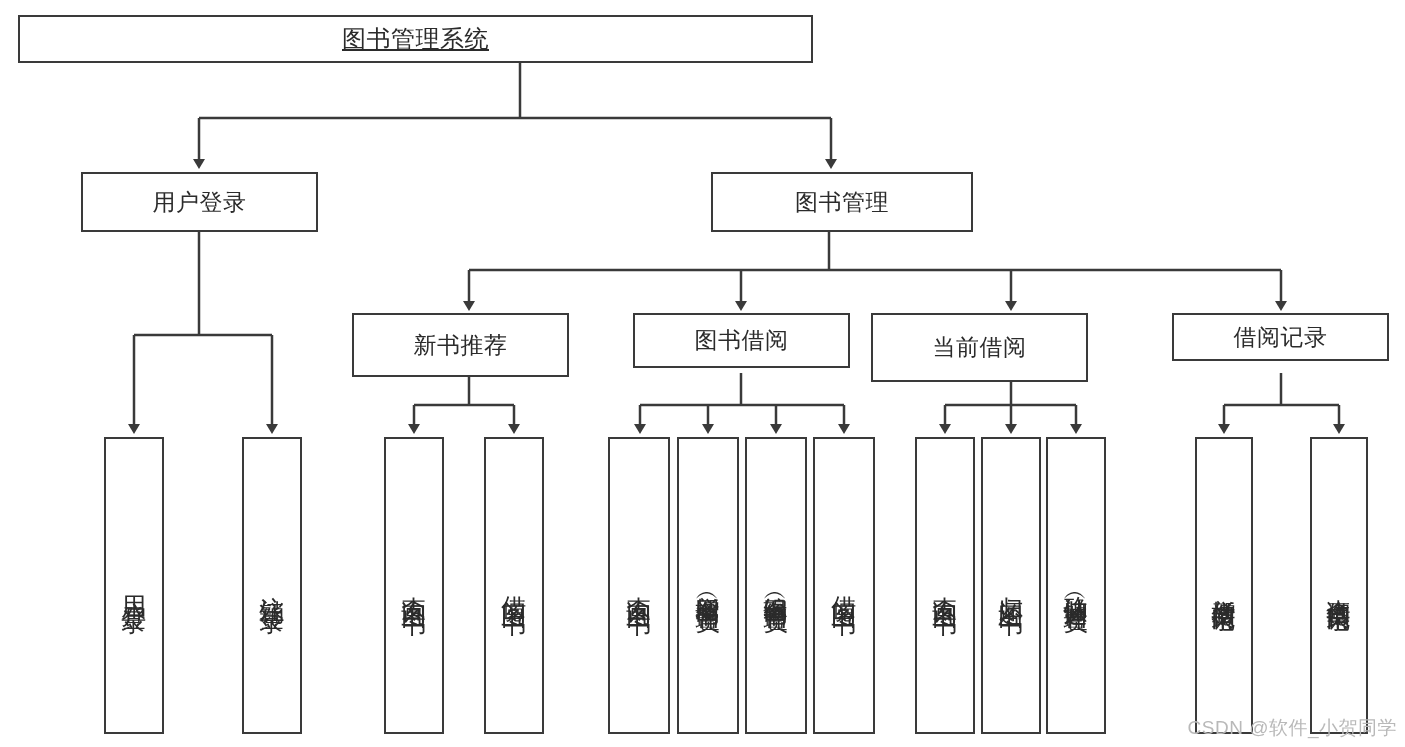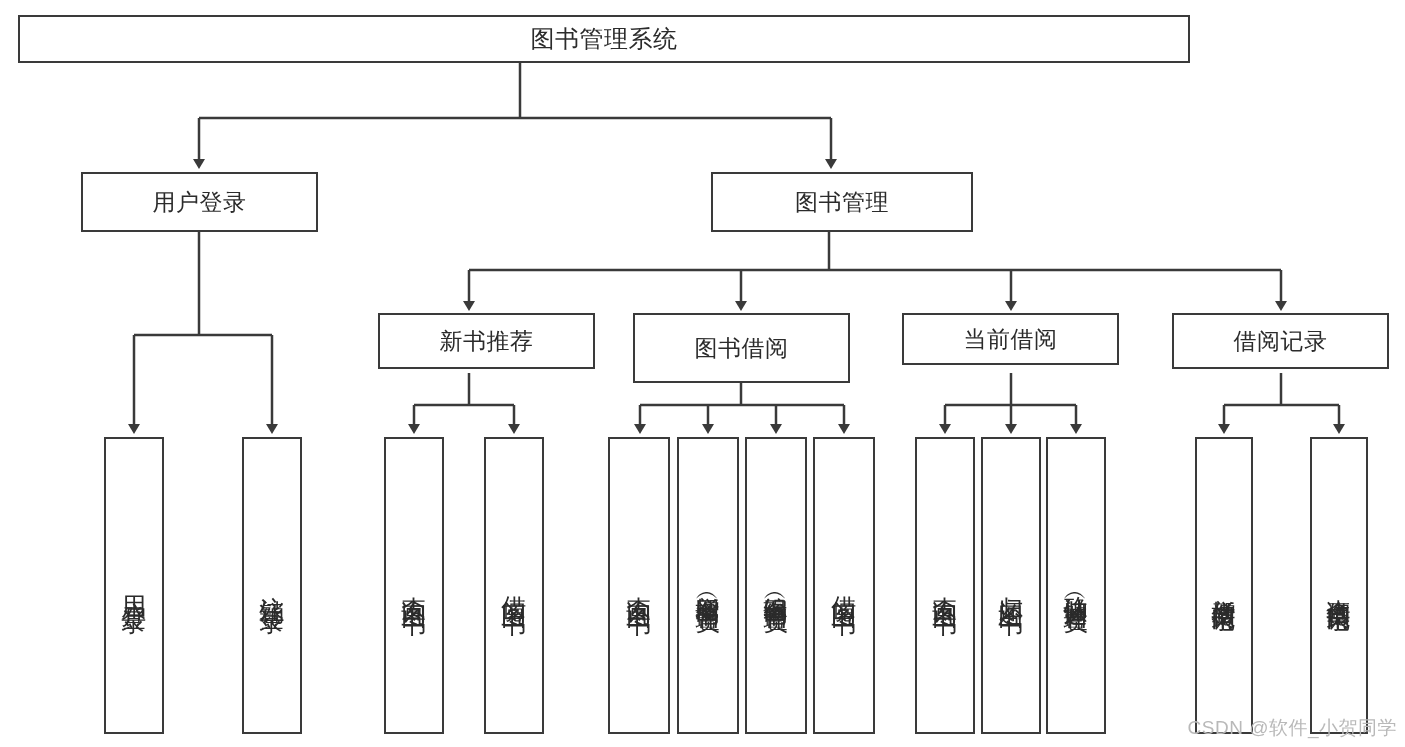--- a/index.html
+++ b/index.html
@@ -127,41 +127,41 @@
       <path d="M1011,405 L1011,425" marker-end="url(#arrow)"></path>
       <path d="M1076,405 L1076,425" marker-end="url(#arrow)"></path>
 
       <path d="M1281,373 L1281,405"></path>
       <path d="M1224,405 L1339,405"></path>
       <path d="M1224,405 L1224,425" marker-end="url(#arrow)"></path>
       <path d="M1339,405 L1339,425" marker-end="url(#arrow)"></path>
     </g>
   </svg>
 
-  <div class="node root horiz" style="left:18px; top:15px; width:1172px; height:48px;">
+  <div class="node root horiz" style="left:18px; top:15px; width:795px; height:48px;text-decoration:underline;">
     <span class="label">图书管理系统</span>
   </div>
 
   <div class="node horiz" style="left:81px; top:172px; width:237px; height:60px;">
     <span class="label">用户登录</span>
   </div>
   <div class="node horiz" style="left:711px; top:172px; width:262px; height:60px;">
     <span class="label">图书管理</span>
   </div>
 
-  <div class="node horiz" style="left:378px; top:313px; width:217px; height:56px;">
+  <div class="node horiz" style="left:352px; top:313px; width:217px; height:64px;">
     <span class="label">新书推荐</span>
   </div>
-  <div class="node horiz" style="left:633px; top:313px; width:217px; height:70px;">
+  <div class="node horiz" style="left:633px; top:313px; width:217px; height:55px;">
     <span class="label">图书借阅</span>
   </div>
-  <div class="node horiz" style="left:902px; top:313px; width:217px; height:52px;">
+  <div class="node horiz" style="left:871px; top:313px; width:217px; height:69px;">
     <span class="label">当前借阅</span>
   </div>
-  <div class="node horiz" style="left:1172px; top:313px; width:217px; height:56px;">
+  <div class="node horiz" style="left:1172px; top:313px; width:217px; height:48px;">
     <span class="label">借阅记录</span>
   </div>
 
   <div class="node vert" style="left:104px; top:437px; width:60px; height:297px;">
     <span class="label">用户登录</span>
   </div>
   <div class="node vert" style="left:242px; top:437px; width:60px; height:297px;">
     <span class="label">注销登录</span>
   </div>
 

